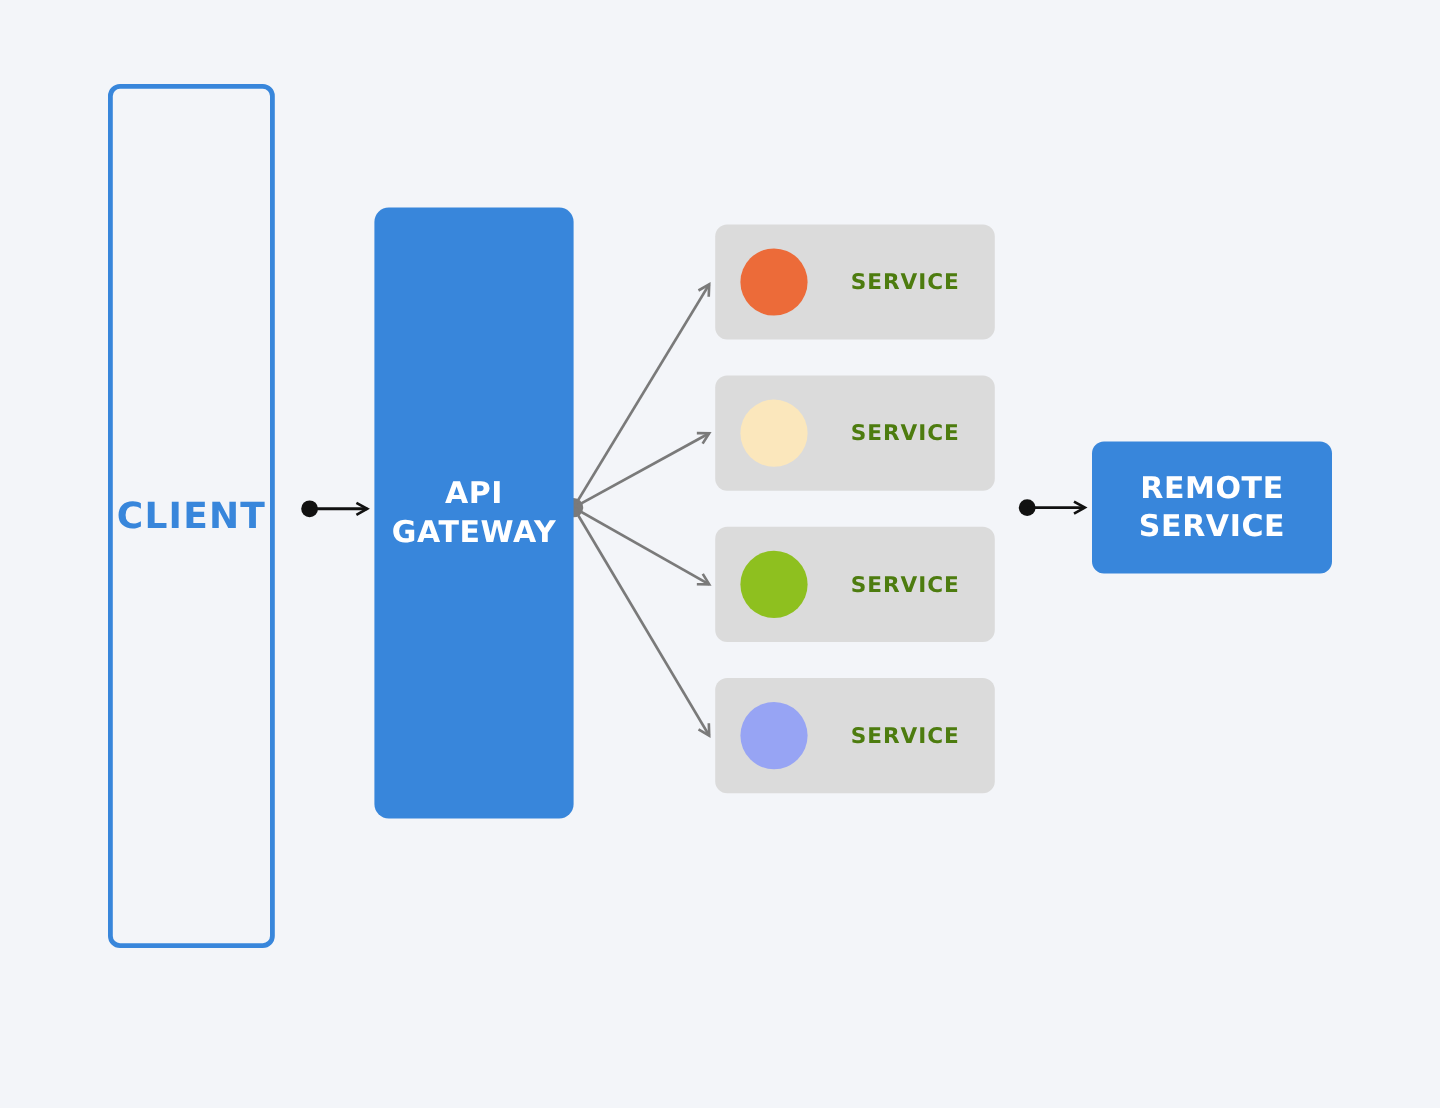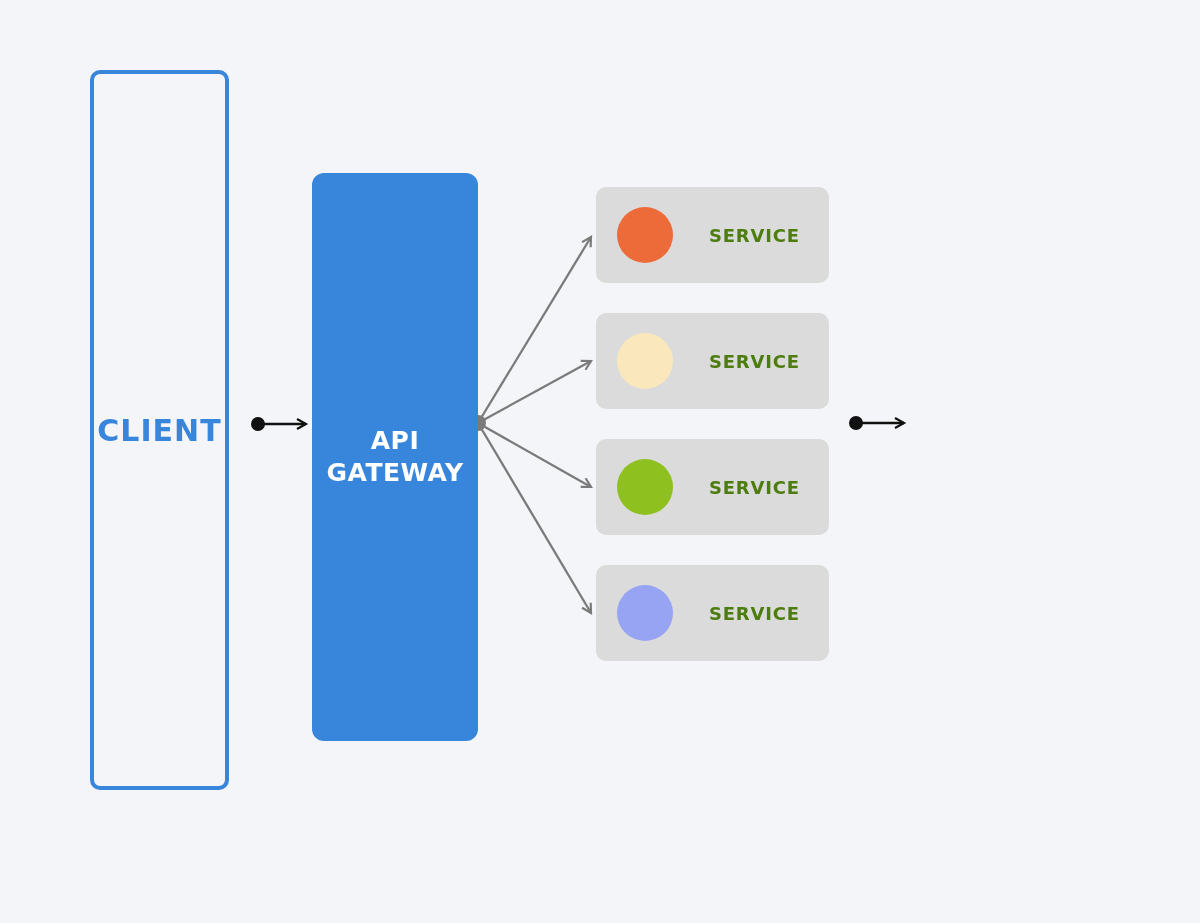--- a/index.html
+++ b/index.html
@@ -24,21 +24,21 @@
   .client-box {
     position:absolute; left:90px; top:70px; width:139px; height:720px;
     border:4px solid var(--accent,#3886DB); border-radius:10px;
     display:flex; align-items:center; justify-content:center;
   }
   .client-label {
     font-size:30px; font-weight:800; letter-spacing:1px;
     color:var(--accent,#3886DB);
   }
   .gateway-box {
-    position:absolute; left:312px; top:173px; width:166px; height:568px;
+    position:absolute; left:312px; top:173px; width:166px; height:509px;
     background:var(--accent,#3886DB); border-radius:12px;
     display:flex; align-items:center; justify-content:center;
   }
   .gateway-label {
     color:#ffffff; font-size:25px; font-weight:800; line-height:1.3;
     text-align:center; letter-spacing:0.5px; padding:0 10px;
   }
   .ms-container {
     position:absolute; left:568px; top:100px; width:287px; height:632px;
     border:2px dotted #2e2e2e; border-radius:14px;
@@ -128,15 +128,18 @@
   <div class="service-card s2">
     <span class="service-dot" style="background: rgb(142, 192, 31);"></span>
     <span class="service-label">SERVICE</span>
   </div>
 
   <div class="service-card s3">
     <span class="service-dot" style="background: rgb(151, 164, 244);"></span>
     <span class="service-label">SERVICE</span>
   </div>
 
+  <div class="remote-box">
+    <span class="remote-label">REMOTE SERVICE</span>
+  </div>
 
 
 </div>
 
 </body></html>

